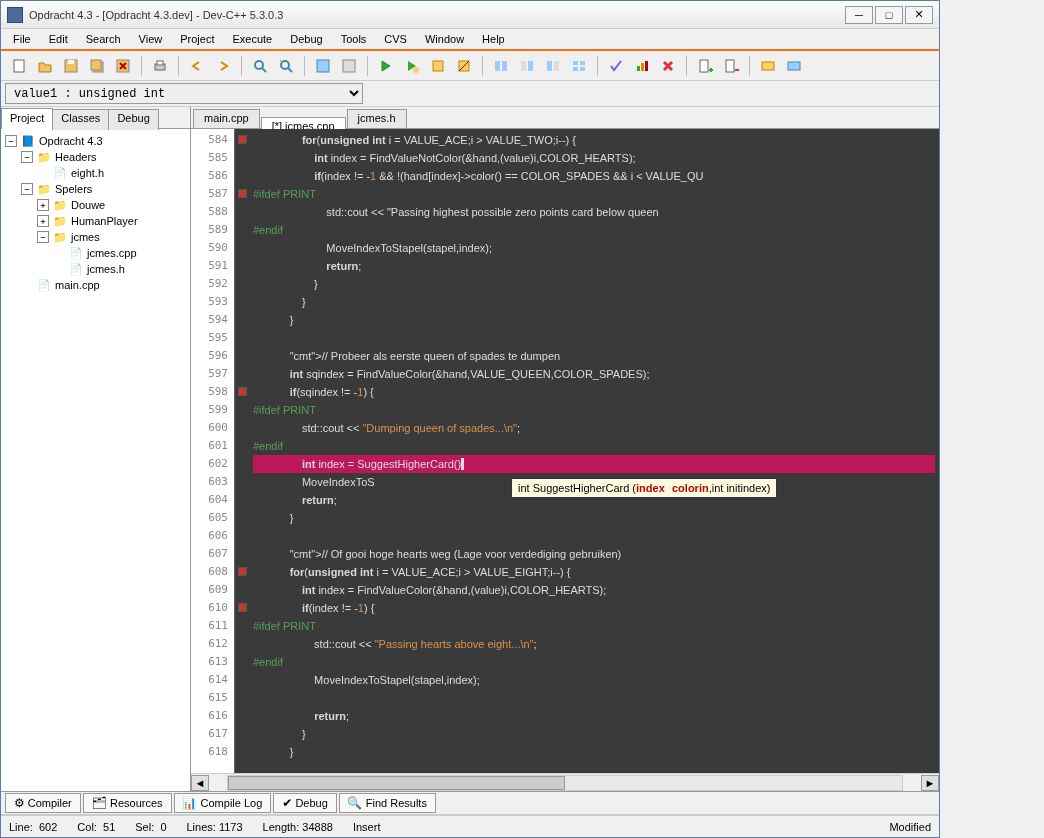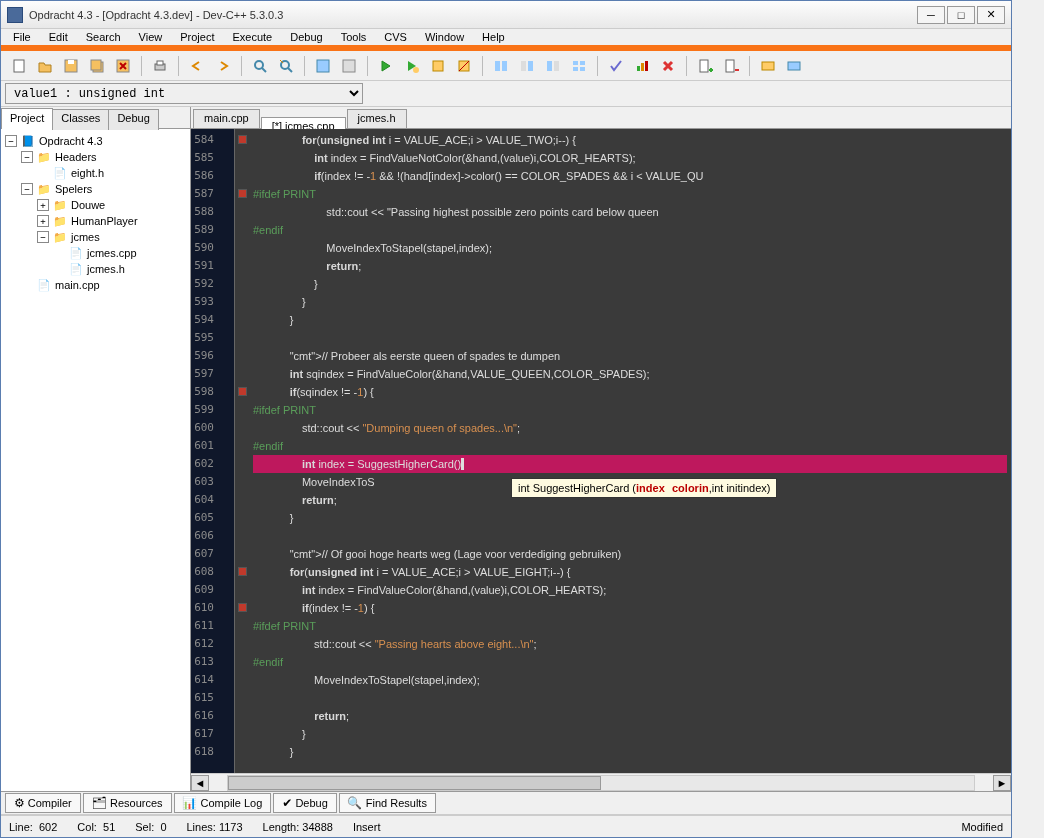--- a/index.html
+++ b/index.html
@@ -1,26 +1,26 @@
 <!DOCTYPE html>
 <html><head>
 <meta charset="utf-8">
 <style>
 * { box-sizing: border-box; margin: 0; padding: 0; font-family: Tahoma, sans-serif; font-size: 11px; }
 body { background: #f0f0f0; width: 1044px; height: 838px; overflow: hidden; }
 
-.window { width: 1012px; height: 838px; border: 1px solid #5a7db0; background: #f0f0f0; display: flex; flex-direction: column; }
+.window { width: 940px; height: 838px; border: 1px solid #5a7db0; background: #f0f0f0; display: flex; flex-direction: column; }
 
 .titlebar { height: 28px; background: linear-gradient(#fdfdfd, #e8e8e8); border-bottom: 1px solid #ccc; display: flex; align-items: center; padding: 0 6px; }
 .titlebar .app-icon { width: 16px; height: 16px; background: #4a6a9a; margin-right: 6px; border: 1px solid #2a4a7a; }
 .titlebar .title { flex: 1; color: #333; }
 .titlebar .win-btns { display: flex; gap: 2px; }
 .titlebar .win-btn { width: 28px; height: 18px; border: 1px solid #999; background: #f5f5f5; display: flex; align-items: center; justify-content: center; font-family: Arial; }
 
-.menubar { height: 22px; background: #f0f0f0; display: flex; align-items: center; padding: 0 4px; gap: 2px; border-bottom: 6px solid #f97316; }
+.menubar { height: 22px; background: #f0f0f0; display: flex; align-items: center; padding: 0 4px; gap: 2px; border-bottom: 2px solid #f97316; }
 .menubar .menu-item { padding: 3px 8px; cursor: pointer; }
 
 .toolbar { height: 30px; background: #f0f0f0; display: flex; align-items: center; padding: 2px 6px; gap: 2px; border-bottom: 1px solid #ccc; }
 .toolbar .tb-btn { width: 24px; height: 24px; border: 1px solid transparent; display: flex; align-items: center; justify-content: center; cursor: pointer; font-size: 14px; }
 .toolbar .sep { width: 1px; height: 20px; background: #bbb; margin: 0 4px; }
 
 .combo-row { height: 26px; display: flex; align-items: center; padding: 2px 4px; gap: 4px; border-bottom: 1px solid #ccc; }
 .combo-row select { height: 21px; border: 1px solid #999; font-family: "Courier New", monospace; font-size: 12px; padding: 1px 4px; }
 .combo-row .combo1 { width: 358px; }
 .combo-row .combo2 { width: 358px; }
@@ -39,21 +39,21 @@
 .tree .indent1 { padding-left: 16px; }
 .tree .indent2 { padding-left: 32px; }
 .tree .indent3 { padding-left: 48px; }
 
 .editor-panel { flex: 1; display: flex; flex-direction: column; overflow: hidden; }
 .editor-tabs { height: 22px; display: flex; background: #f0f0f0; border-bottom: 1px solid #999; padding-left: 2px; padding-top: 2px; }
 .editor-tab { padding: 2px 10px; border: 1px solid #999; border-bottom: none; background: #e8e8e8; margin-right: 1px; cursor: pointer; }
 .editor-tab.active { background: #fff; position: relative; top: 8px; }
 
 .code-area { flex: 1; display: flex; background: #3a3a3a; font-family: Consolas, "Courier New", monospace; font-size: 13px; overflow: hidden; position: relative; }
-.gutter { width: 44px; background: #0f172a; color: #8a8a8a; text-align: right; padding: 2px 20px 2px 2px; font-family: Consolas, monospace; line-height: 18px; border-right: 1px solid #666; }
+.gutter { width: 44px; background: #ffffff; color: #8a8a8a; text-align: right; padding: 2px 6px 2px 2px; font-family: Consolas, monospace; line-height: 18px; border-right: 1px solid #666; }
 .fold-col { width: 14px; background: #3a3a3a; padding-top: 2px; line-height: 18px; text-align: center; }
 .fold-mark { width: 9px; height: 9px; background: #c0392b; display: inline-block; border: 1px solid #555; }
 .code-lines { flex: 1; padding: 2px 4px; color: #ddd; line-height: 18px; white-space: pre; overflow: hidden; }
 .code-lines .kw { color: #d8d8d8; font-weight: bold; }
 .code-lines .pre { color: #5a9e5a; }
 .code-lines .str { color: #d89050; }
 .code-lines .num { color: #d89050; }
 .current-line { background: #be185d; display: inline-block; width: 100%; }
 .cursor-box { background: #ddd; color: #000; }
 

